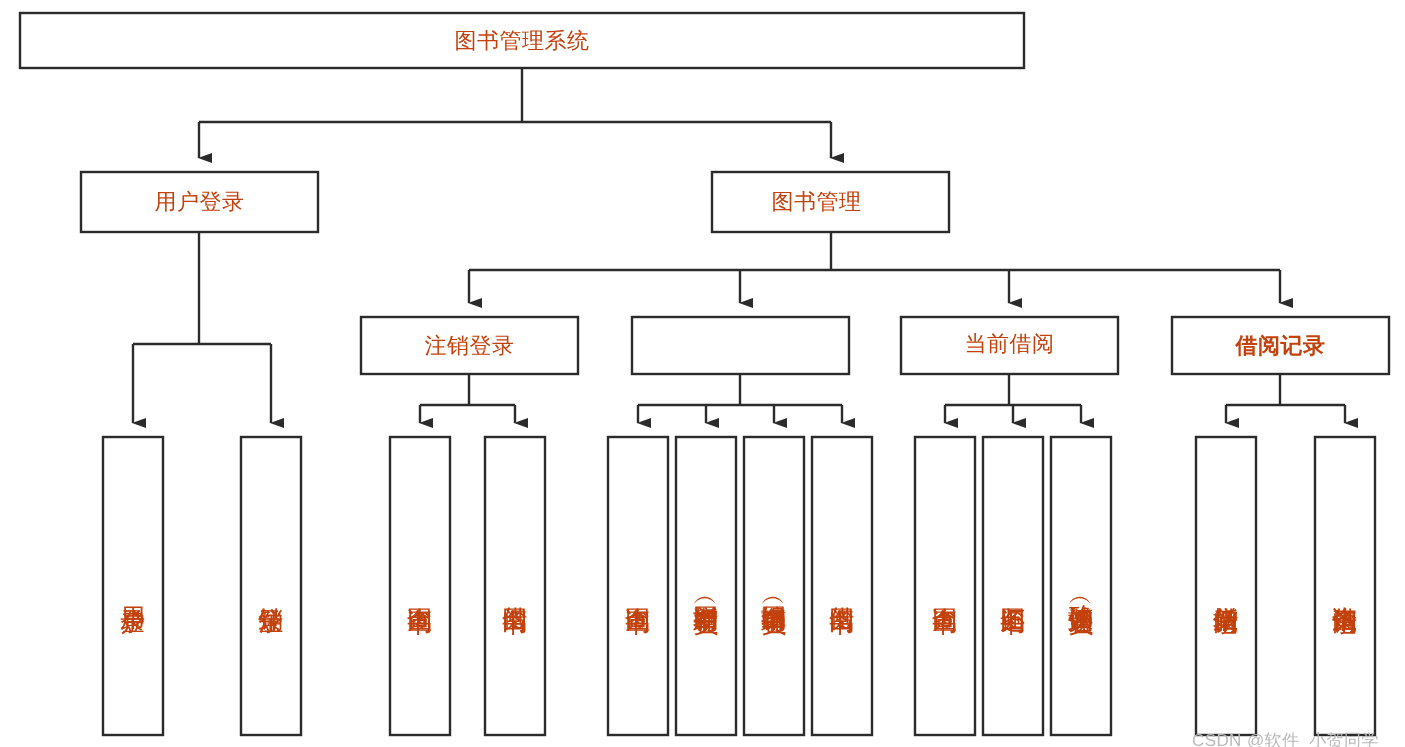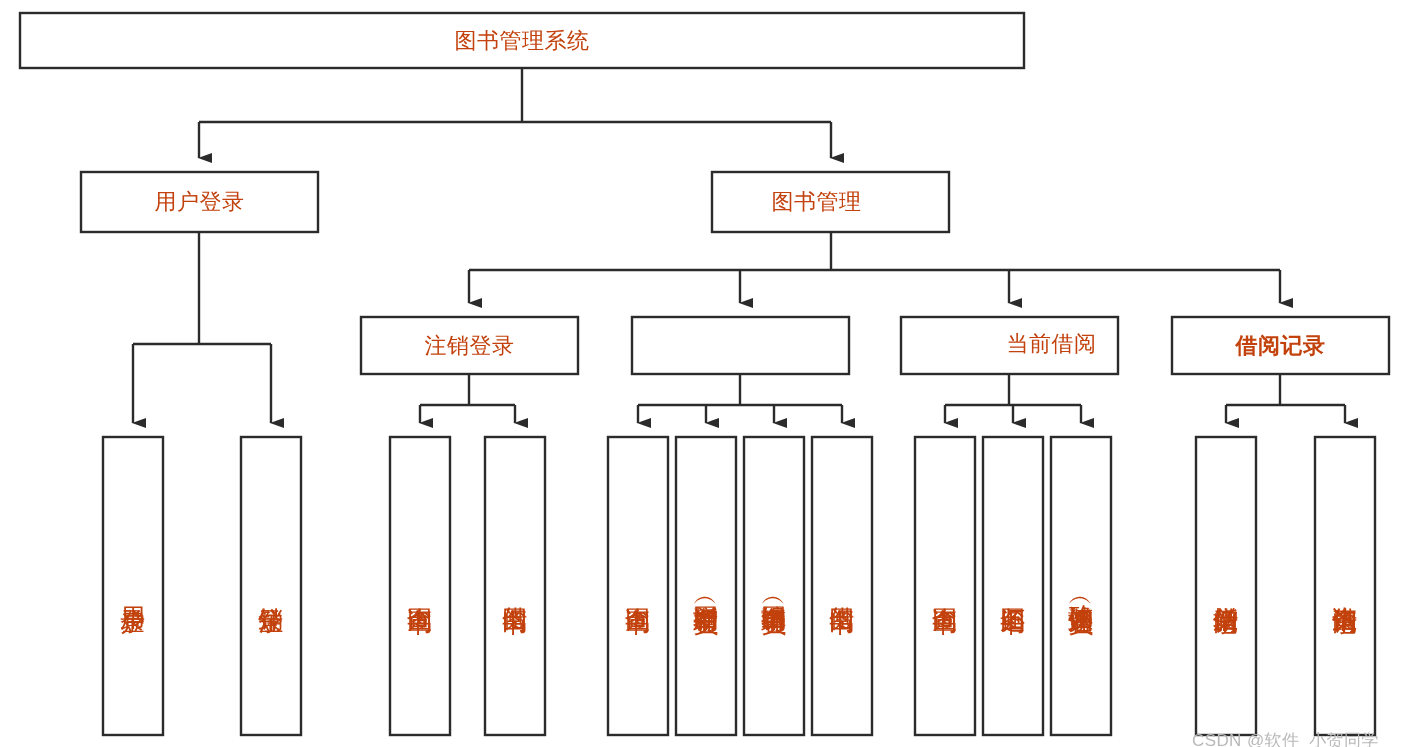--- a/index.html
+++ b/index.html
@@ -160,21 +160,21 @@
       <path class="connector" d="M 1345 405 L 1345 423" marker-end="url(#arrow)"></path>
     </g>
   </svg>
 
   <div class="node-label horizontal" style="left:20px;  top:13px;  width:1004px; height:55px;">图书管理系统</div>
 
   <div class="node-label horizontal" style="left:81px;  top:172px; width:237px; height:60px;">用户登录</div>
   <div class="node-label horizontal" style="left:712px; top:172px; width:209px; height:60px;">图书管理</div>
 
   <div class="node-label horizontal" style="left:361px;  top:317px; width:217px; height:57px;">注销登录</div>
-  <div class="node-label horizontal" style="left:901px;  top:317px; width:217px; height:54px;margin-left:42px;">当前借阅</div>
+  <div class="node-label horizontal" style="left:901px;  top:317px; width:217px; height:54px;">当前借阅</div>
   <div class="node-label horizontal" style="left:1172px; top:317px; width:217px; height:57px;font-weight:bold;">借阅记录</div>
 
   <div class="node-label vertical" style="left:103px;  top:437px; width:60px; height:298px;">用户登录</div>
   <div class="node-label vertical" style="left:241px;  top:437px; width:60px; height:298px;">注销登录</div>
 
   <div class="node-label vertical" style="left:390px;  top:437px; width:60px; height:298px;">查询图书</div>
   <div class="node-label vertical" style="left:485px;  top:437px; width:60px; height:298px;">借阅图书</div>
 
   <div class="node-label vertical" style="left:608px;  top:437px; width:60px; height:298px;">查询图书</div>
   <div class="node-label vertical" style="left:676px;  top:437px; width:60px; height:298px;">新增图书（管理员）</div>

